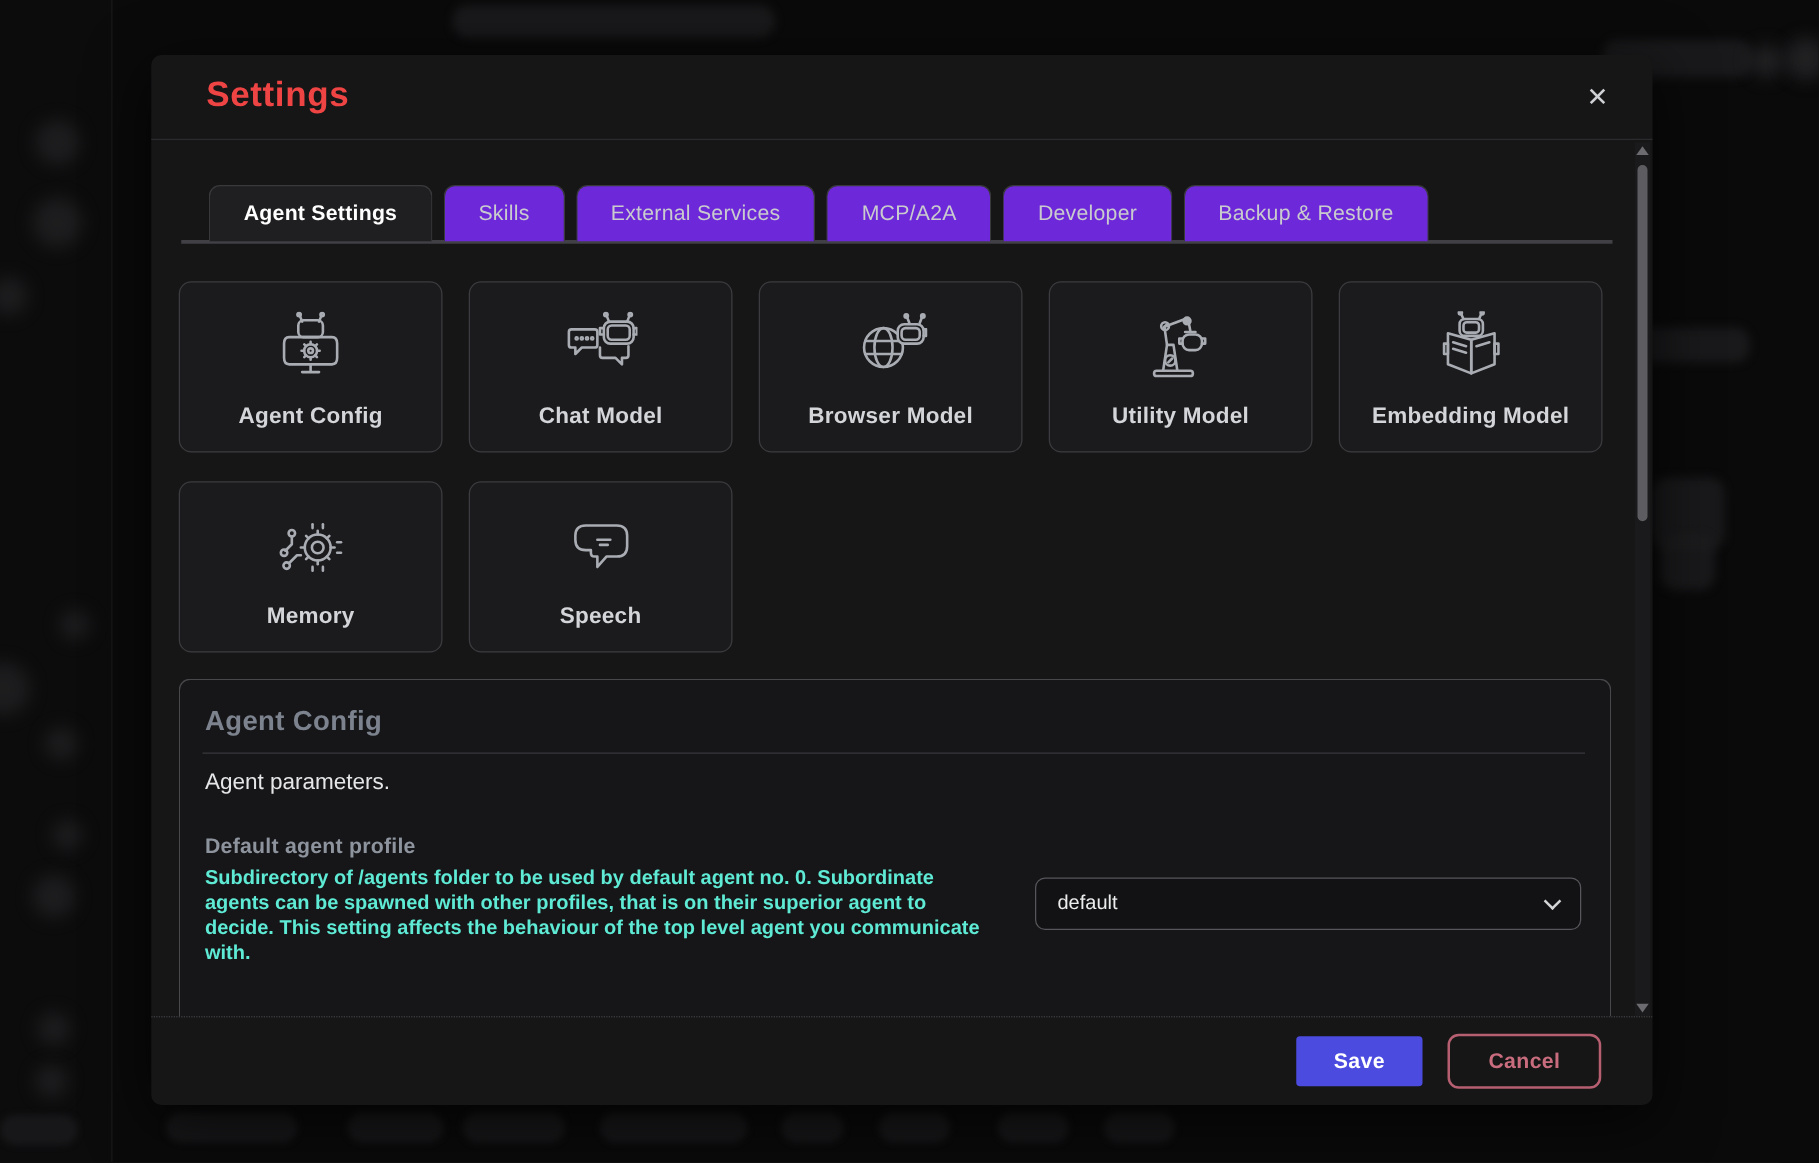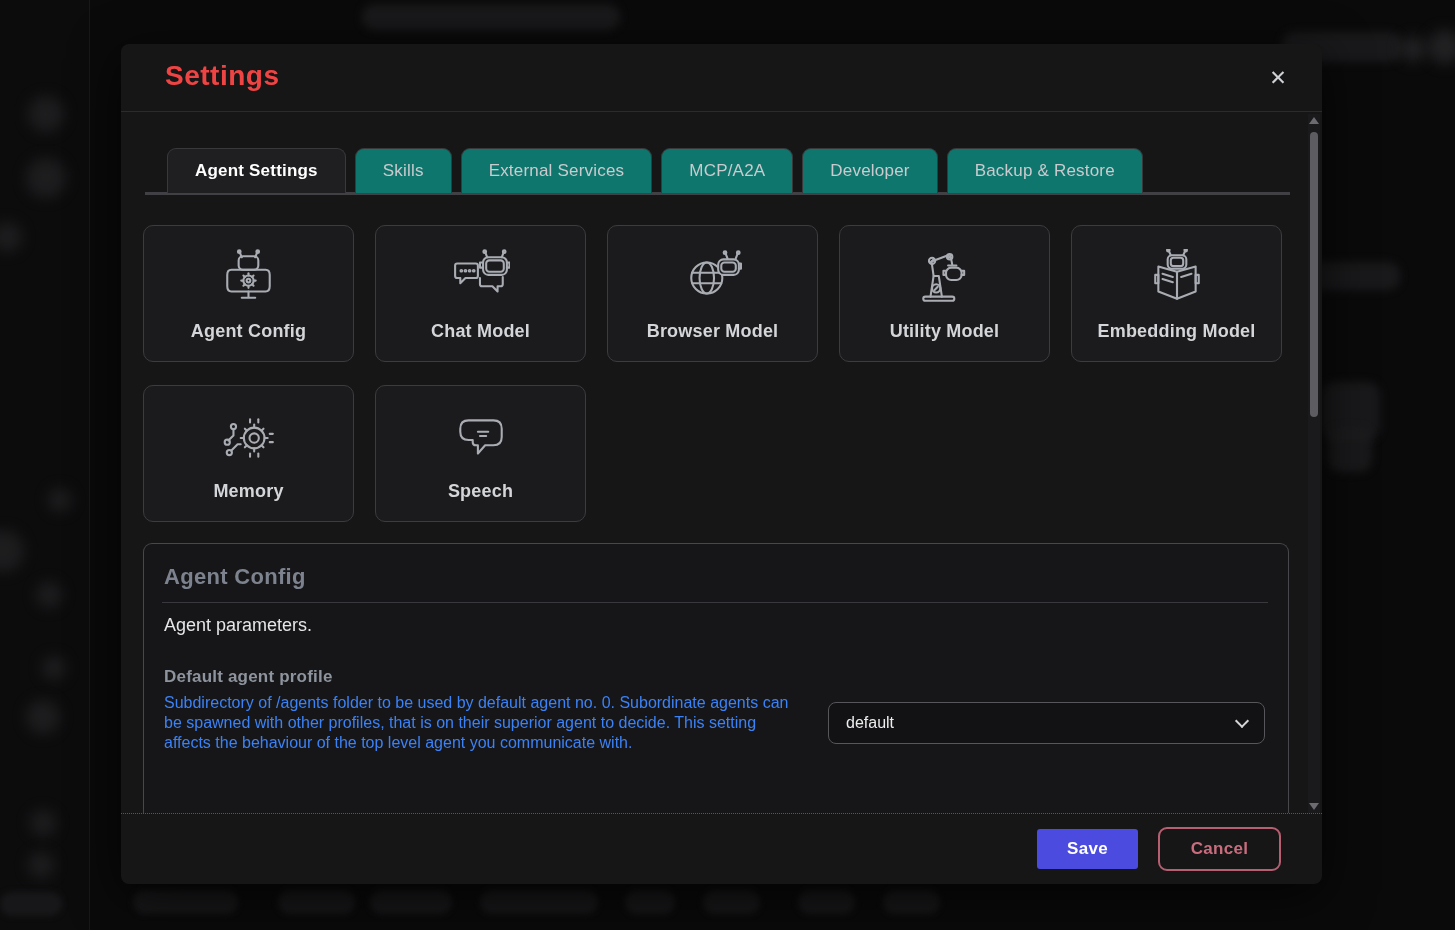--- a/index.html
+++ b/index.html
@@ -52,21 +52,21 @@
   }
 
   .modal-body {
     position: absolute; left: 0; top: 68px; width: 1201px; height: 701px;
     overflow: hidden;
   }
 
   
   .tabs { position: absolute; left: 46px; top: 36px; display: flex; gap: 9px; }
   .tab {
-    height: 45px; padding: 0 27px; background: #0f766e;
+    height: 45px; padding: 0 27px; background: #6d28d9;
     border: 1px solid #39393c; border-bottom: none;
     border-radius: 9px 9px 0 0;
     color: #c9cbce; font-size: 17px; cursor: pointer;
     font-family: inherit; letter-spacing: .2px;
   }
   .tab.active { background: #1f1f21; color: #ffffff; font-weight: bold; }
   .tab-underline {
     position: absolute; left: 24px; top: 80px; width: 1145px; height: 3px;
     background: #404045;
   }
@@ -102,21 +102,21 @@
   .section-sub {
     position: absolute; left: 20px; top: 71px;
     font-size: 18px; color: #e5e6e8;
   }
   .field-label {
     position: absolute; left: 20px; top: 123px;
     font-size: 17px; font-weight: bold; color: #8e949e; letter-spacing: .2px;
   }
   .field-desc {
     position: absolute; left: 20px; top: 149px; width: 634px;
-    font-size: 16px; color: #3b82f6; line-height: 20px;
+    font-size: 16px; color: #5eead4; line-height: 20px; font-weight: bold;
   }
   .select-box {
     position: absolute; left: 684px; top: 158px; width: 437px; height: 42px;
     background: #121214; border: 1px solid #56565b; border-radius: 8px;
     display: flex; align-items: center; cursor: pointer; text-align: right;
   }
   .select-value { margin-left: 17px; font-size: 16px; color: #eceded; }
   .select-chevron {
     position: absolute; right: 17px; top: 13px; width: 10px; height: 10px;
     border-right: 2px solid #d4d5d7; border-bottom: 2px solid #d4d5d7;

